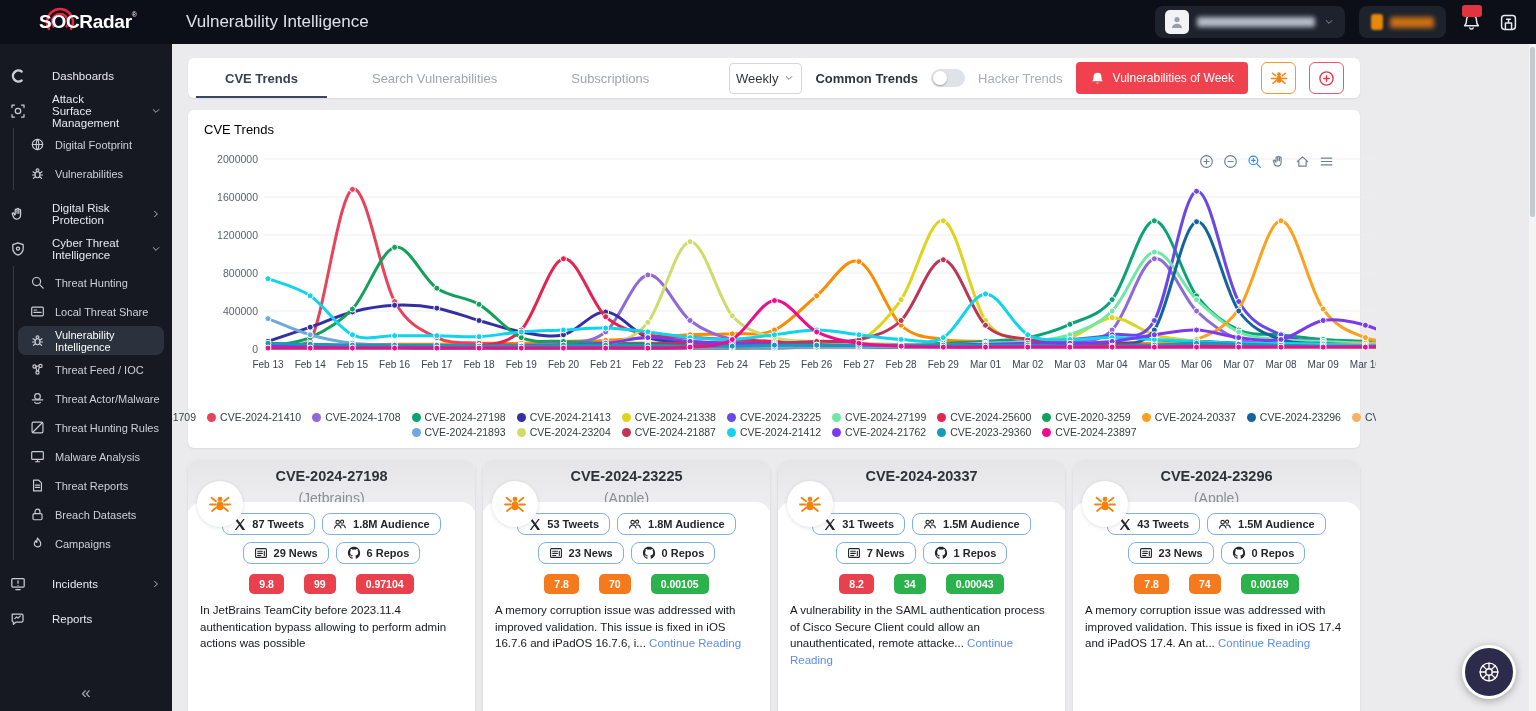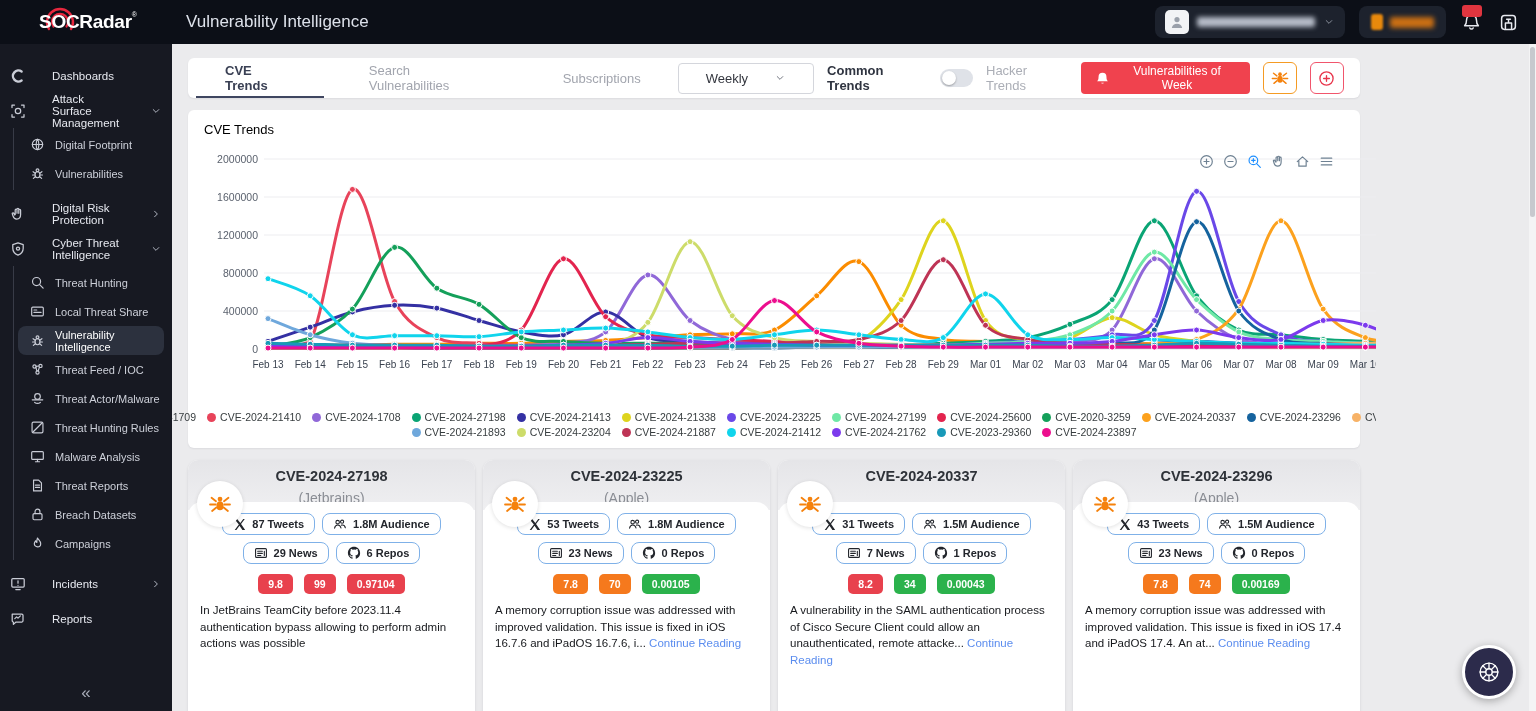--- a/index.html
+++ b/index.html
@@ -53,21 +53,21 @@
 
   .tabsbar{background:#fff;border-radius:6px;height:40px;display:flex;align-items:center;
     padding:0 6px 0 0;box-shadow:0 1px 2px rgba(20,20,40,.07)}
   .main-tabs{display:flex;height:100%}
   .main-tab{display:flex;align-items:center;padding:0 37px;font-size:13px;color:#A2A5AE;
     cursor:pointer;position:relative}
   .main-tab.active{color:#3A4054;font-weight:bold}
   .main-tab.active:after{content:"";position:absolute;left:8px;right:8px;bottom:0;height:2px;background:#3F4660}
   .bar-right{margin-left:auto;display:flex;align-items:center;gap:13px;padding-right:10px}
   .select{border:1px solid #D4D6DC;border-radius:4px;height:31px;display:flex;align-items:center;
-    gap:26px;padding:0 27px;font-size:13px;color:#33363E;cursor:pointer}
+    gap:5px;padding:0 6px;font-size:13px;color:#33363E;cursor:pointer}
   .select .chev{color:#6B6F7A}
   .toggle-label{font-size:13px;cursor:pointer}
   .toggle-label.on{color:#2F3440;font-weight:bold}
   .toggle-label.off{color:#ABAEB6}
   .switch{width:34px;height:18px;border-radius:9px;background:#DFE2E8;position:relative;cursor:pointer}
   .switch .knob{position:absolute;left:2px;top:2px;width:14px;height:14px;border-radius:50%;
     background:#fff;box-shadow:0 1px 2px rgba(0,0,0,.3)}
   .week-btn{background:#F0424E;border:none;color:#fff;border-radius:4px;height:32px;
     display:flex;align-items:center;gap:8px;padding:0 14px;font-size:12px;
     font-family:"Liberation Sans",sans-serif;cursor:pointer}
@@ -99,21 +99,21 @@
   .cve-title{font-size:14.5px;font-weight:bold;color:#2E3238;cursor:pointer}
   .cve-vendor{font-size:14px;color:#8A8D94;margin-top:6px}
   .cve-body{background:#fff;border-radius:14px 14px 0 0;margin-top:-8px;position:relative;
     padding-top:11px;flex:1;display:flex;flex-direction:column}
   .bug-circle{position:absolute;left:9px;top:-21px;width:46px;height:46px;border-radius:50%;
     background:#fff;box-shadow:0 1px 4px rgba(0,0,0,.12);display:flex;align-items:center;justify-content:center}
   .pill-row{display:flex;justify-content:center;gap:7px;margin-bottom:7px}
   .pill{display:inline-flex;align-items:center;gap:6px;border:1.5px solid #7FB1E8;border-radius:8px;
     padding:3px 10px;font-size:11px;font-weight:bold;color:#23262C;background:#fff;cursor:pointer}
   .pill .pic{color:#23262C}
-  .score-row{display:flex;justify-content:center;gap:11px;margin:3px 0 8px}
+  .score-row{display:flex;justify-content:center;gap:20px;margin:3px 0 8px}
   .score{border-radius:5px;color:#fff;font-size:10.5px;font-weight:bold;padding:4px 10px;min-width:30px;text-align:center}
   .score.red{background:#E8414D}
   .score.orange{background:#F5791D}
   .score.green{background:#2BB24C}
   .cve-desc{font-size:11.5px;line-height:1.45;color:#16181C;padding:0 12px;text-align:left}
   .cont-link{color:#5B8DEF;cursor:pointer}
 
   
   .vscroll{position:fixed;right:0;top:44px;width:7px;height:667px;background:#F4F4F5;z-index:40}
   .vthumb{width:5px;margin:3px auto 0;height:170px;border-radius:3px;background:#C7C9CE}

